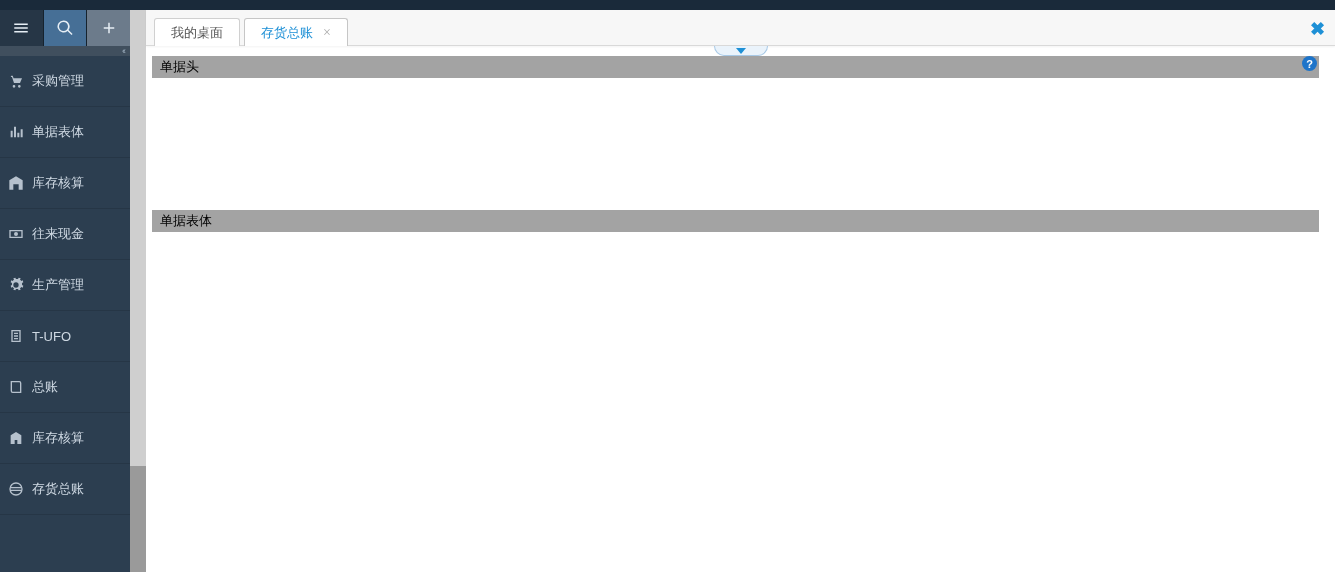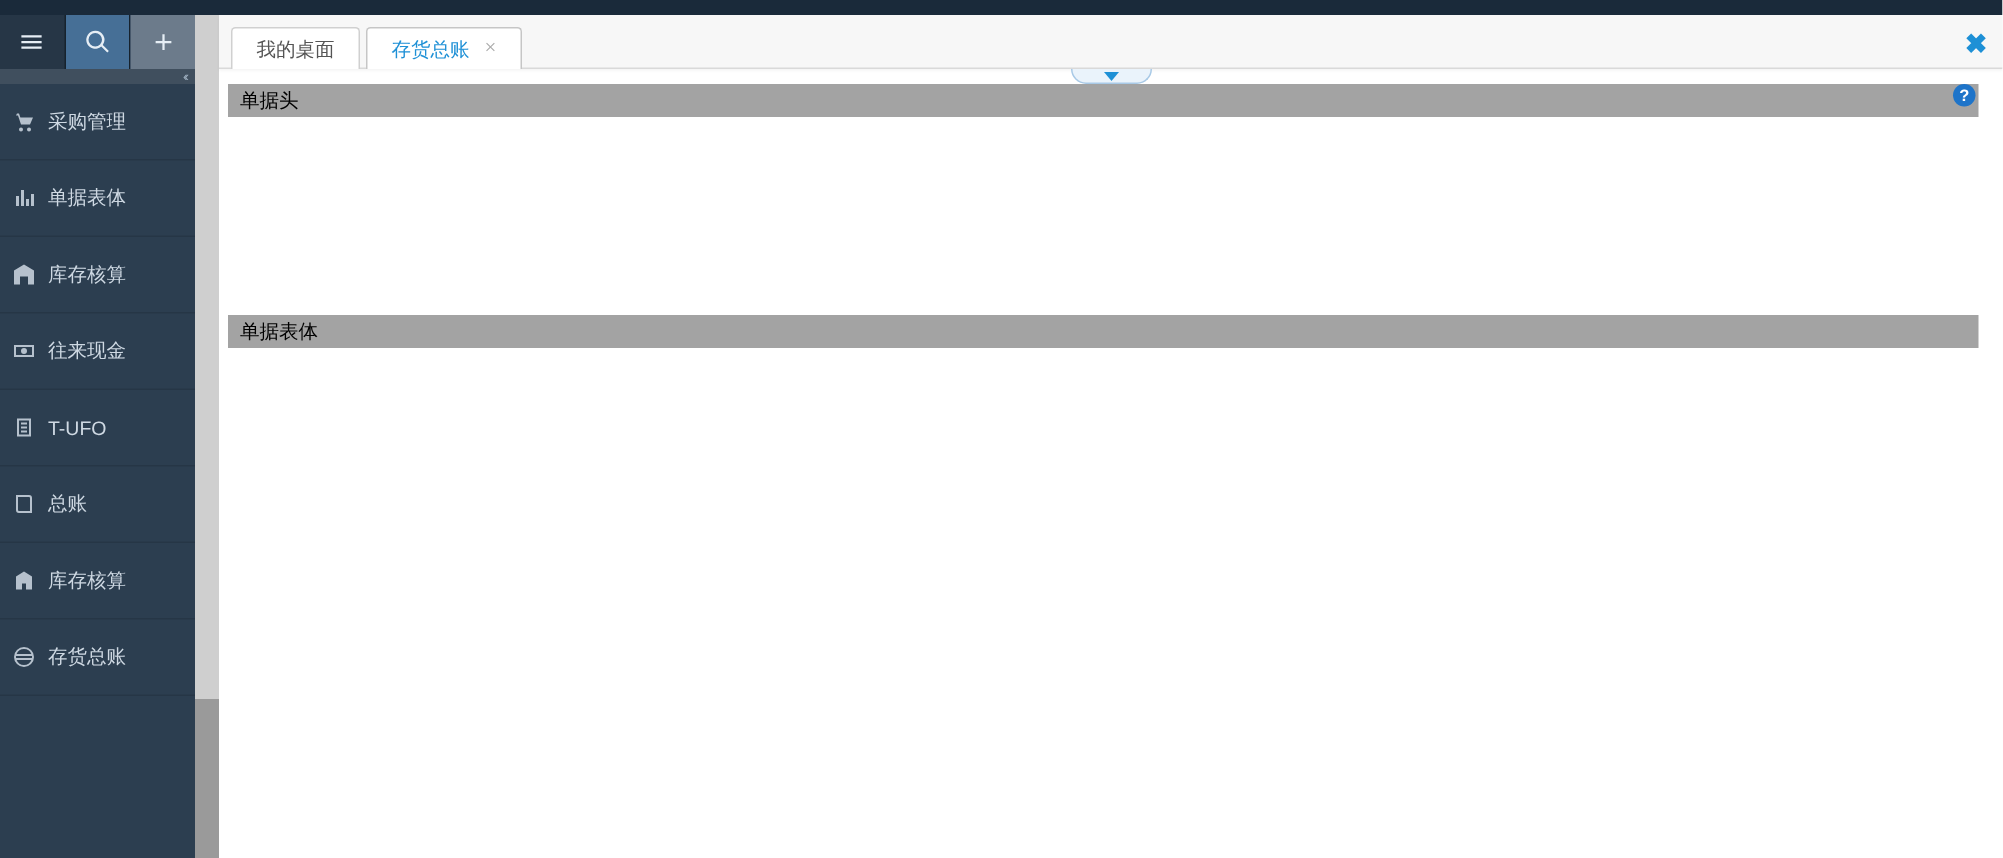--- a/index.html
+++ b/index.html
@@ -262,20 +262,28 @@
 
       <div class="sidebar-item">
         <span class="icon">
             <svg viewBox="0 0 24 24">
               <path fill="#cfd9e3" d="M2 6h20v12H2V6zm2 2v8h16V8H4zm8 1a3 3 0 110 6 3 3 0 010-6z"></path>
             </svg>
           </span>
         <span class="label">往来现金</span>
       </div>
 
+      <div class="sidebar-item">
+        <span class="icon">
+            <svg viewBox="0 0 24 24">
+              <path fill="#cfd9e3" d="M12 8a4 4 0 100 8 4 4 0 000-8zm9 4l2 1-1 3-2-1a9 9 0 01-2 2l1 2-3 1-1-2a9 9 0 01-3 0l-1 2-3-1 1-2a9 9 0 01-2-2l-2 1-1-3 2-1a9 9 0 010-3l-2-1 1-3 2 1a9 9 0 012-2l-1-2 3-1 1 2a9 9 0 013 0l1-2 3 1-1 2a9 9 0 012 2l2-1 1 3-2 1a9 9 0 010 3z"></path>
+            </svg>
+          </span>
+        <span class="label">生产管理</span>
+      </div>
 
       <div class="sidebar-item">
         <span class="icon">
             <svg viewBox="0 0 24 24">
               <path fill="#cfd9e3" d="M5 3h14v18H5V3zm2 2v14h10V5H7zm2 2h6v2H9V7zm0 4h6v2H9v-2zm0 4h6v2H9v-2z"></path>
             </svg>
           </span>
         <span class="label">T-UFO</span>
       </div>
 

